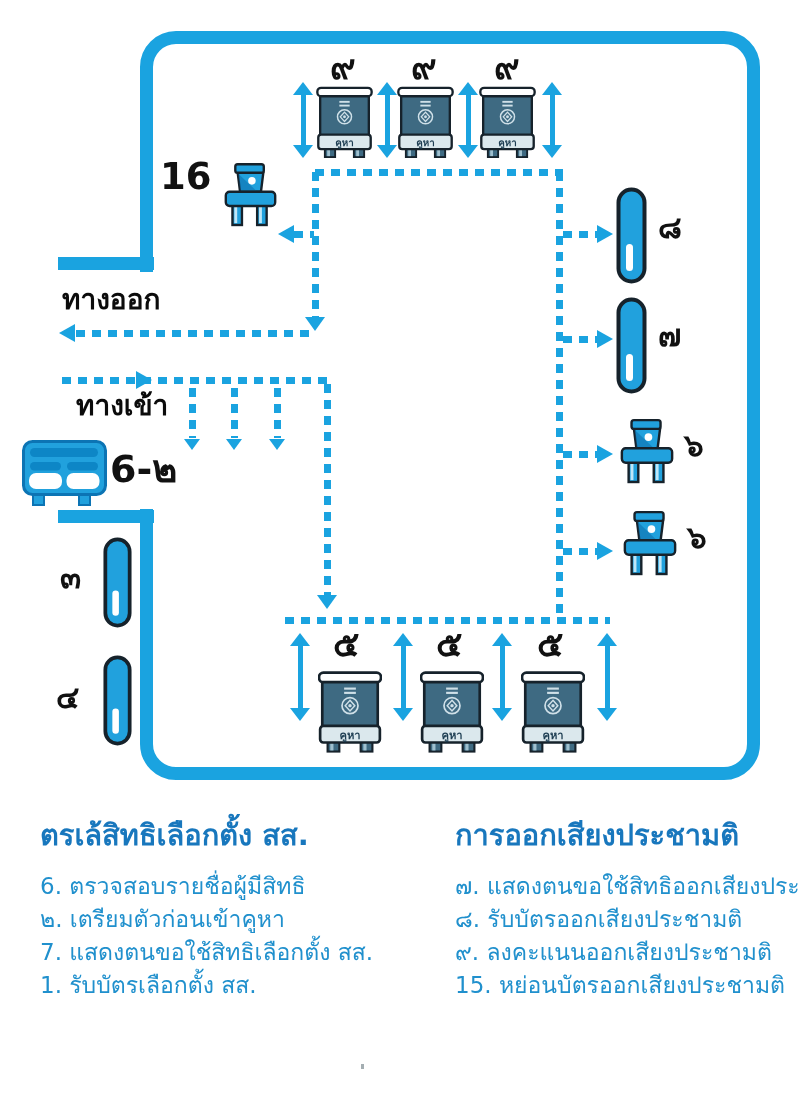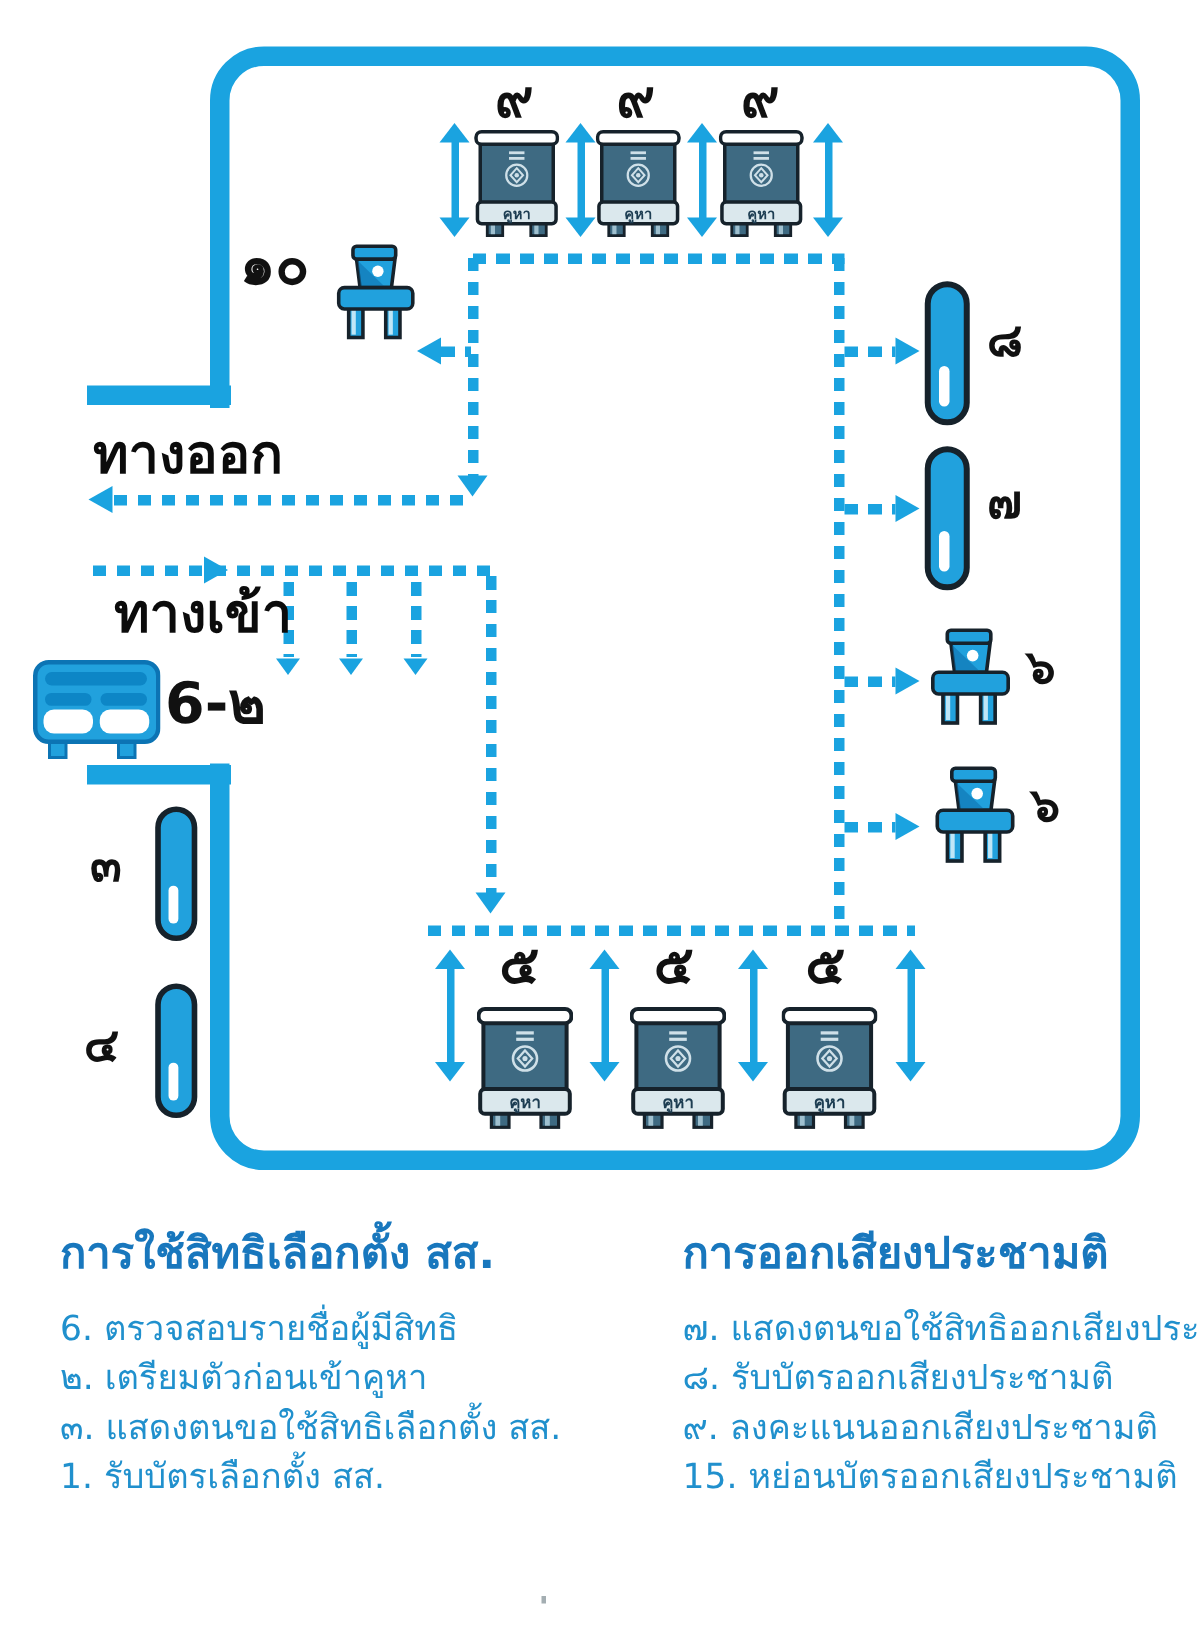--- a/index.html
+++ b/index.html
@@ -43,21 +43,21 @@
             border-bottom:13px solid var(--accent);}
   .dblv .tD{position:absolute;left:0;bottom:0;width:0;height:0;
             border-left:10px solid transparent;border-right:10px solid transparent;
             border-top:13px solid var(--accent);}
 
   
   .ic{position:absolute;}
 
   
   .num{position:absolute;color:#111;font-weight:600;line-height:1;}
-  .gate{position:absolute;color:#0b0b0b;font-weight:700;font-size:36px;line-height:1;}
+  .gate{position:absolute;color:#0b0b0b;font-weight:700;font-size:28px;line-height:1;}
 
   
   .legend{position:absolute;}
   .legend .ttl{font-size:29px;font-weight:700;color:var(--header-blue);
                margin:0 0 12px 0;white-space:nowrap;}
   .legend .item{font-size:23px;color:var(--item-blue);line-height:33px;white-space:nowrap;}
 
   .artifact{position:absolute;left:361px;top:1064px;width:3px;height:5px;
             background:#5a6b72;opacity:.55;}
 </style>
@@ -210,21 +210,21 @@
   <svg class="ic" style="left:521px;top:668px;" width="64" height="86">
       <use href="#sym-booth"></use>
     </svg>
   <div class="num" style="left:333px;top:627px;font-size:35px;">๕</div>
   <div class="num" style="left:436px;top:627px;font-size:35px;">๕</div>
   <div class="num" style="left:537px;top:627px;font-size:35px;">๕</div>
 
   <svg class="ic" style="left:222px;top:161px;" width="57" height="71">
       <use href="#sym-tablebox"></use>
     </svg>
-  <div class="num" style="left:160px;top:158px;font-size:37px;">๑๐</div>
+  <div class="num" style="left:160px;top:158px;font-size:37px;">16</div>
 
   <svg class="ic" style="left:618px;top:417px;" width="58" height="72">
       <use href="#sym-tablebox"></use>
     </svg>
   <div class="num" style="left:684px;top:430px;font-size:31px;">๖</div>
   <svg class="ic" style="left:621px;top:509px;" width="58" height="72">
       <use href="#sym-tablebox"></use>
     </svg>
   <div class="num" style="left:687px;top:522px;font-size:31px;">๖</div>
 
@@ -248,24 +248,24 @@
 
   <svg class="ic" style="left:22px;top:440px;" width="85" height="67">
       <use href="#sym-desk"></use>
     </svg>
   <div class="num" style="left:110px;top:450px;font-size:38px;">6-๒</div>
 
   <div class="gate" style="left:62px;top:286px;">ทางออก</div>
   <div class="gate" style="left:76px;top:392px;">ทางเข้า</div>
 
   <div class="legend" style="left:40px;top:812px;width:400px;">
-    <div class="ttl">การใช้สิทธิเลือกตั้ง สส.</div>
+    <div class="ttl">ตรเล้สิทธิเลือกตั้ง สส.</div>
     <div class="item">6. ตรวจสอบรายชื่อผู้มีสิทธิ</div>
     <div class="item">๒. เตรียมตัวก่อนเข้าคูหา</div>
-    <div class="item">๓. แสดงตนขอใช้สิทธิเลือกตั้ง สส.</div>
+    <div class="item">7. แสดงตนขอใช้สิทธิเลือกตั้ง สส.</div>
     <div class="item">1. รับบัตรเลือกตั้ง สส.</div>
   </div>
 
   <div class="legend" style="left:455px;top:812px;width:340px;">
     <div class="ttl">การออกเสียงประชามติ</div>
     <div class="item">๗. แสดงตนขอใช้สิทธิออกเสียงประชามติ</div>
     <div class="item">๘. รับบัตรออกเสียงประชามติ</div>
     <div class="item">๙. ลงคะแนนออกเสียงประชามติ</div>
     <div class="item">15. หย่อนบัตรออกเสียงประชามติ</div>
   </div>

